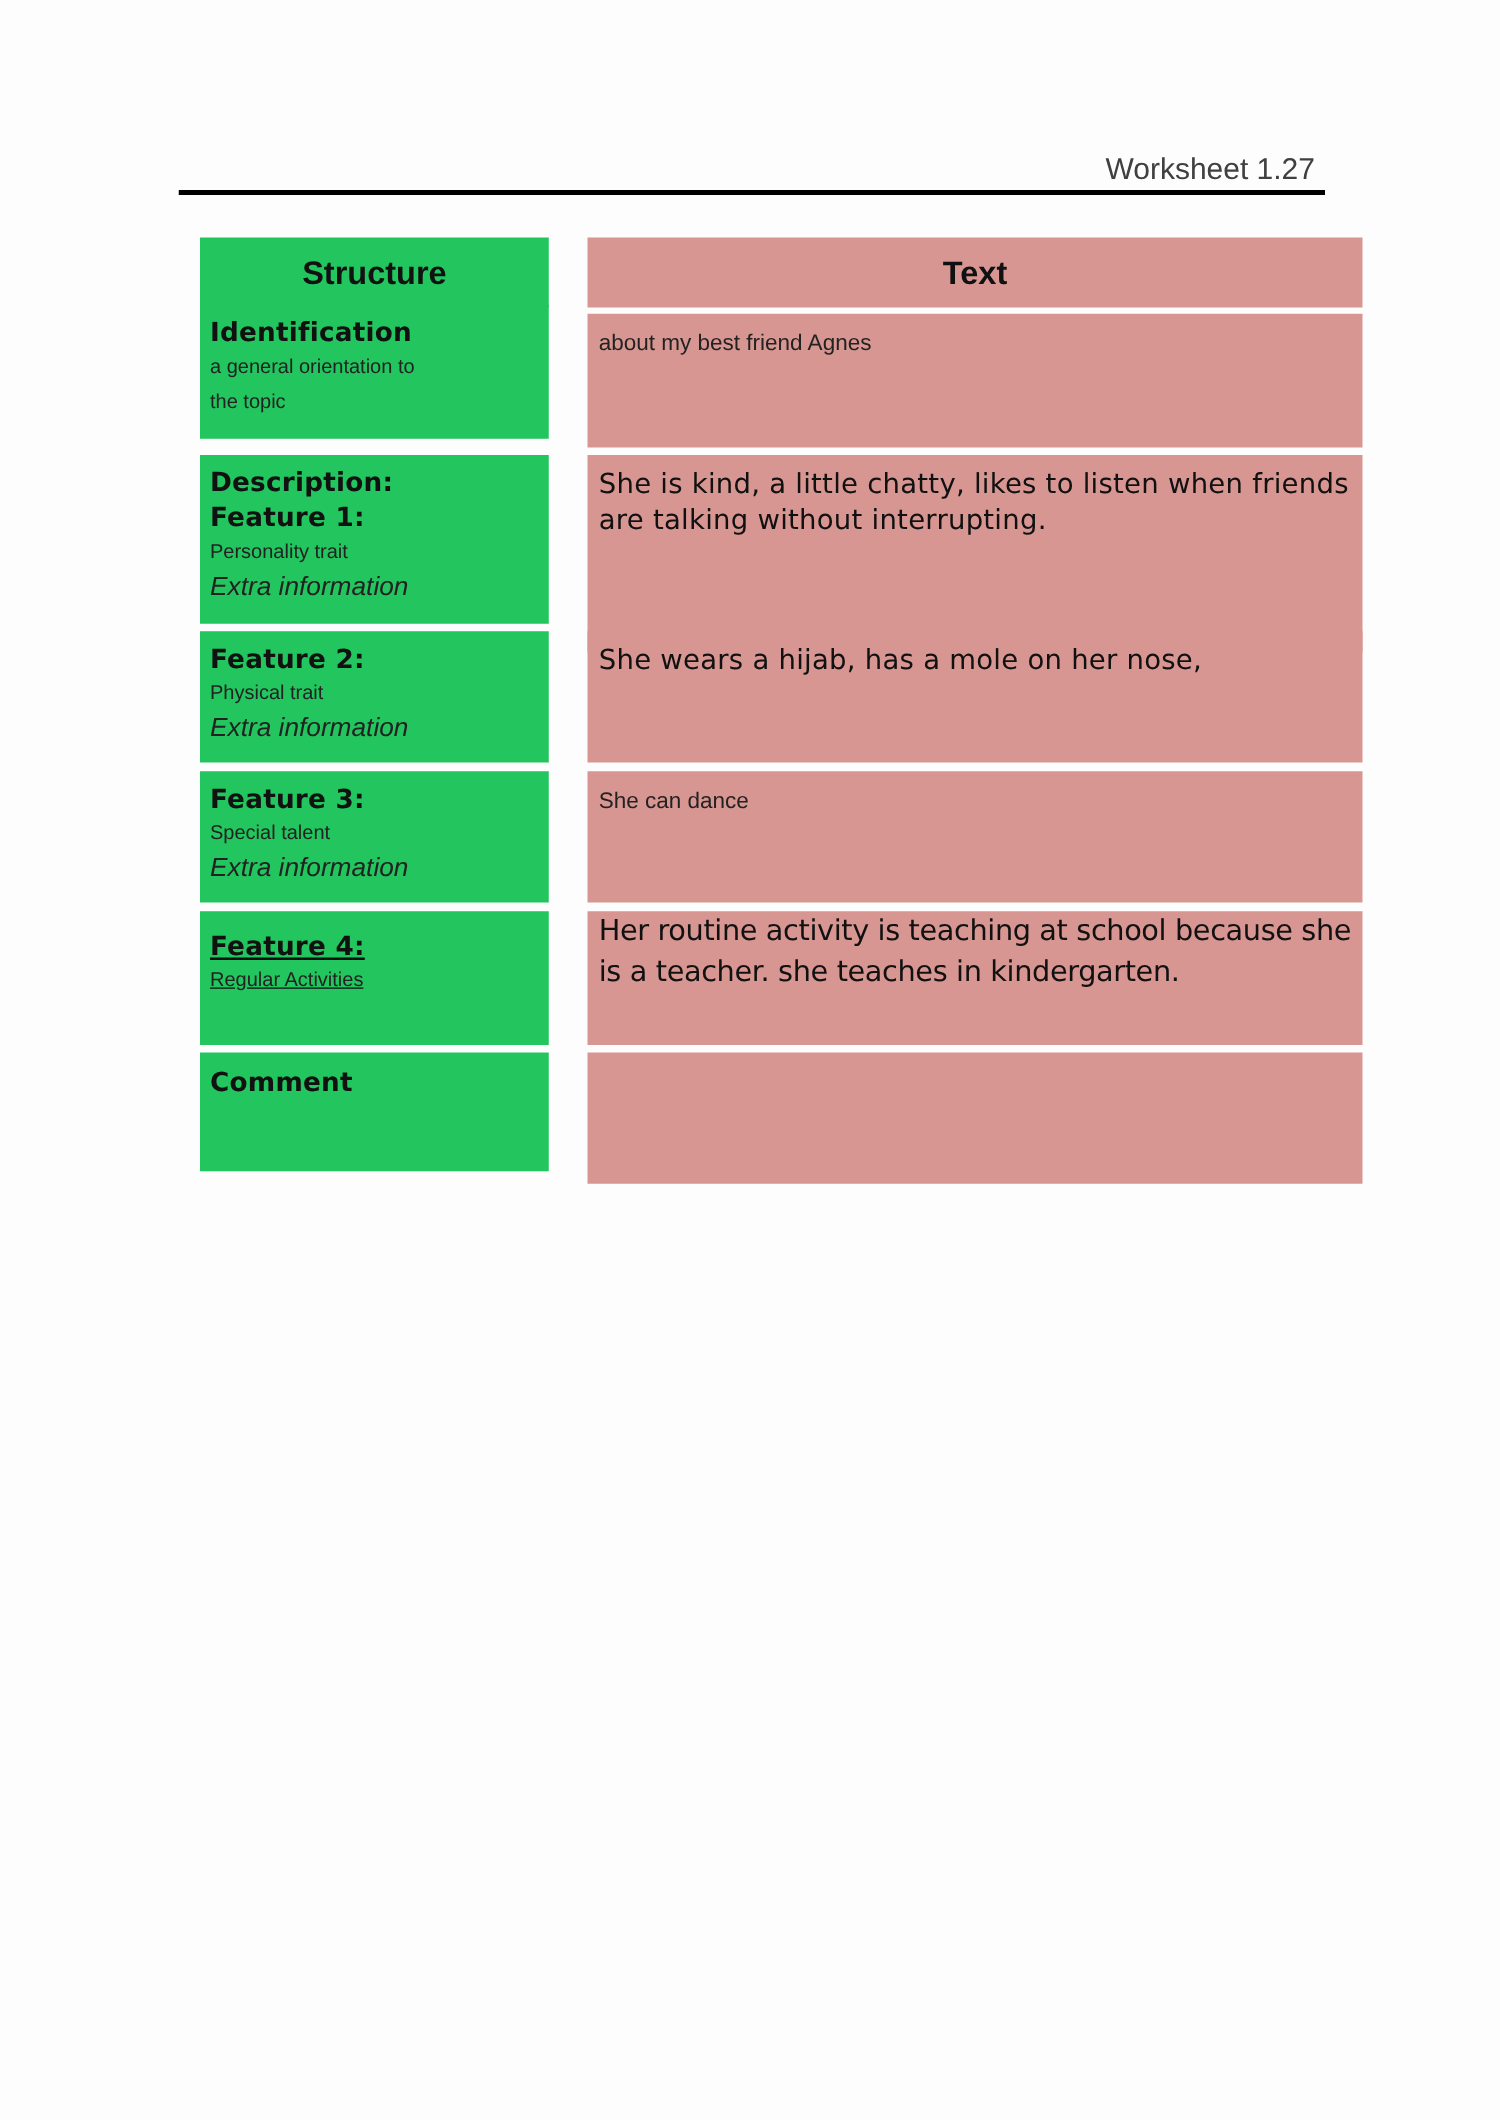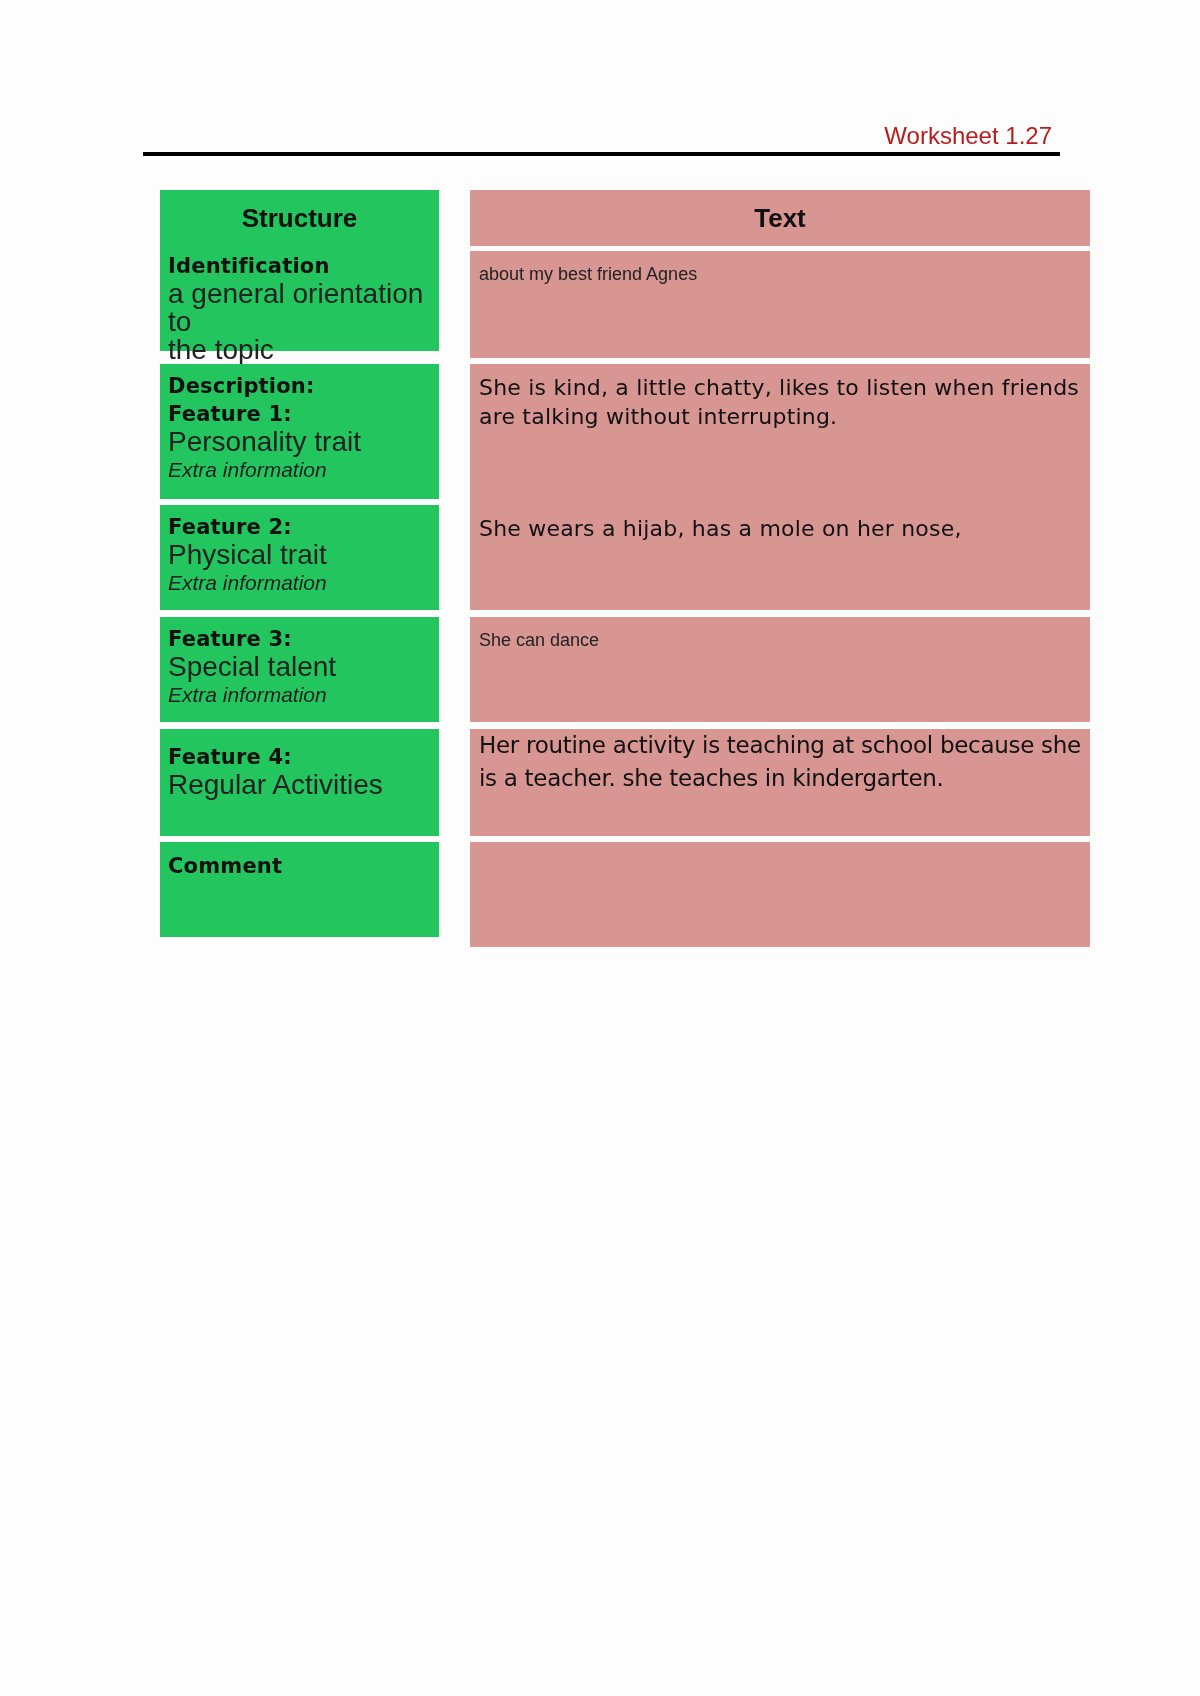--- a/index.html
+++ b/index.html
@@ -2,36 +2,36 @@
 <html><head>
 <meta charset="utf-8">
 <style>
   html, body { margin:0; padding:0; }
   body {
     width:1200px; height:1696px; background:#fdfdfd; position:relative; overflow:hidden;
     font-family: "Liberation Sans", sans-serif; color:#111;
   }
   .header-title {
     position:absolute; right:148px; top:122px; font-size:24px; font-family:"Liberation Sans", sans-serif;
-    letter-spacing:0; color:#b91c1c;
+    letter-spacing:0; color:#404040;
   }
   .header-rule {
     position:absolute; left:143px; top:152px; width:917px; height:4px; background:#000;
   }
   .table {
     position:absolute; left:0; top:0;
   }
   .cell {
     position:absolute; box-sizing:border-box;
   }
   .s { background:#22c55e; left:160px; width:279px; padding:8px 8px; }
   .t { background:#d89692; left:470px; width:620px; padding:9px 9px; }
   .hdr { display:flex; align-items:center; justify-content:center; font-weight:bold; font-size:26px; }
   .lbl-bold { font-weight:bold; font-size:21px; line-height:28px; font-family:"DejaVu Sans", sans-serif; letter-spacing:0.2px; }
-  .lbl { font-size:28px; line-height:28px; font-family:"Liberation Sans", sans-serif; color:#222; }
+  .lbl { font-size:16px; line-height:28px; font-family:"Liberation Sans", sans-serif; color:#222; }
   .lbl-i { font-size:21px; line-height:28px; font-style:italic; color:#222; }
   .txt-light { font-size:18px; line-height:28px; color:#222; font-family:Liberation Sans, sans-serif; }
   .txt-sans { font-size:22px; line-height:29px; color:#111; font-family:"DejaVu Sans", sans-serif; letter-spacing:0.2px; }
   .txt-cond { font-size:23px; line-height:33px; color:#111; font-family:"DejaVu Sans", sans-serif; letter-spacing:-0.3px; }
 </style>
 </head>
 <body>
 
 <div class="header-title">Worksheet 1.27</div>
 <div class="header-rule"></div>
@@ -75,21 +75,21 @@
 
   <div class="cell s" style="top:617px;height:105px;">
     <div class="lbl-bold">Feature 3:</div>
     <div class="lbl">Special talent</div>
     <div class="lbl-i">Extra information</div>
   </div>
   <div class="cell t" style="top:617px;height:105px;">
     <div class="txt-light">She can dance</div>
   </div>
 
-  <div class="cell s" style="top:729px;height:107px;padding-top:14px;">
+  <div class="cell s" style="top:729px;height:107px;padding-top:14px;text-decoration:underline;">
     <div class="lbl-bold">Feature 4:</div>
     <div class="lbl">Regular Activities</div>
   </div>
   <div class="cell t" style="top:729px;height:107px;padding-top:0px;">
     <div class="txt-cond">Her routine activity is teaching at school because she is a teacher. she teaches in kindergarten.</div>
   </div>
 
   <div class="cell s" style="top:842px;height:95px;padding-top:10px;">
     <div class="lbl-bold">Comment</div>
   </div>

